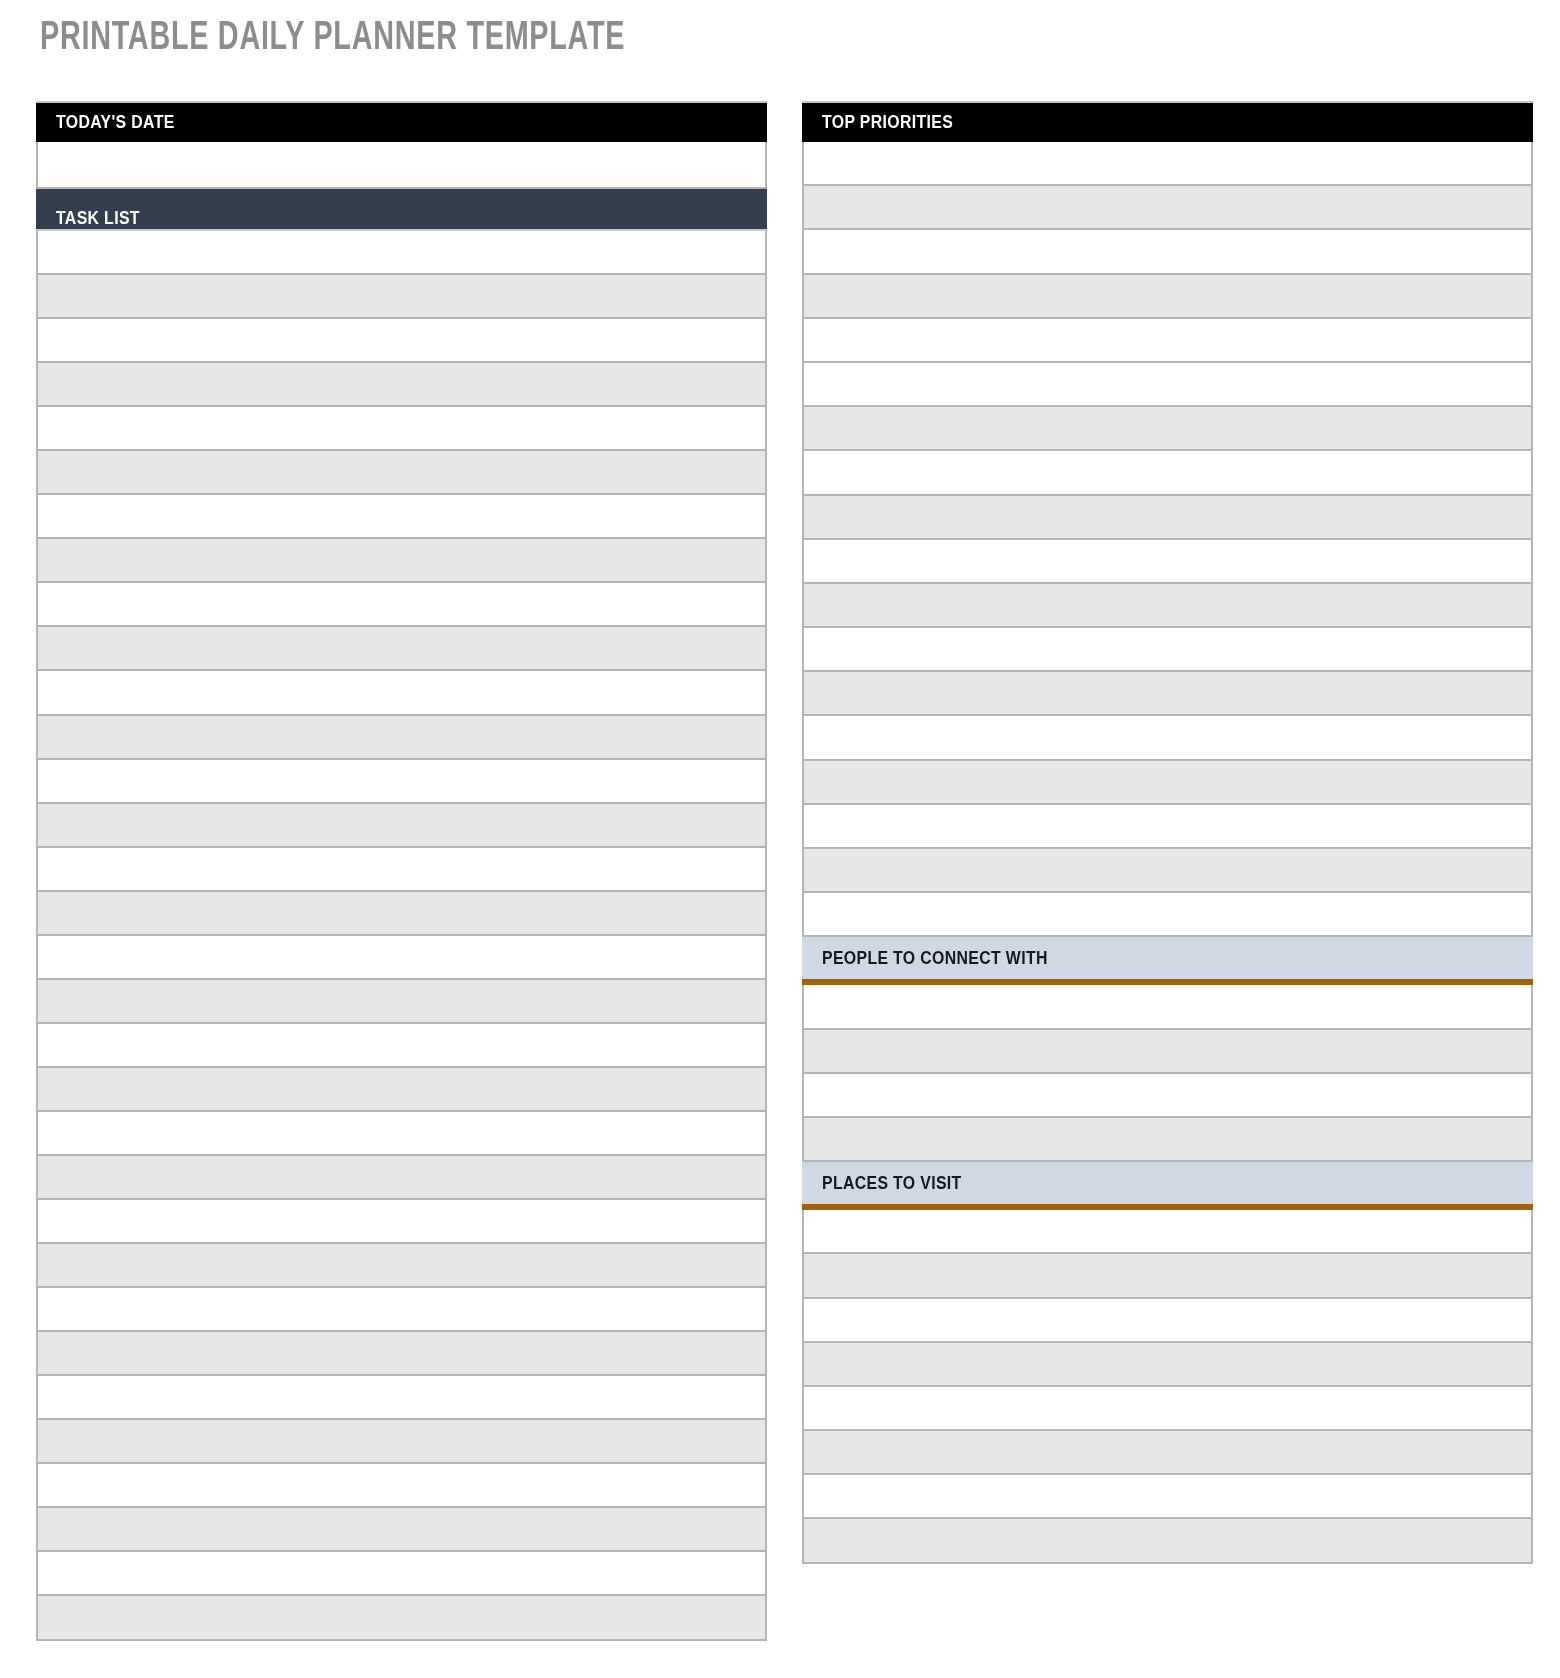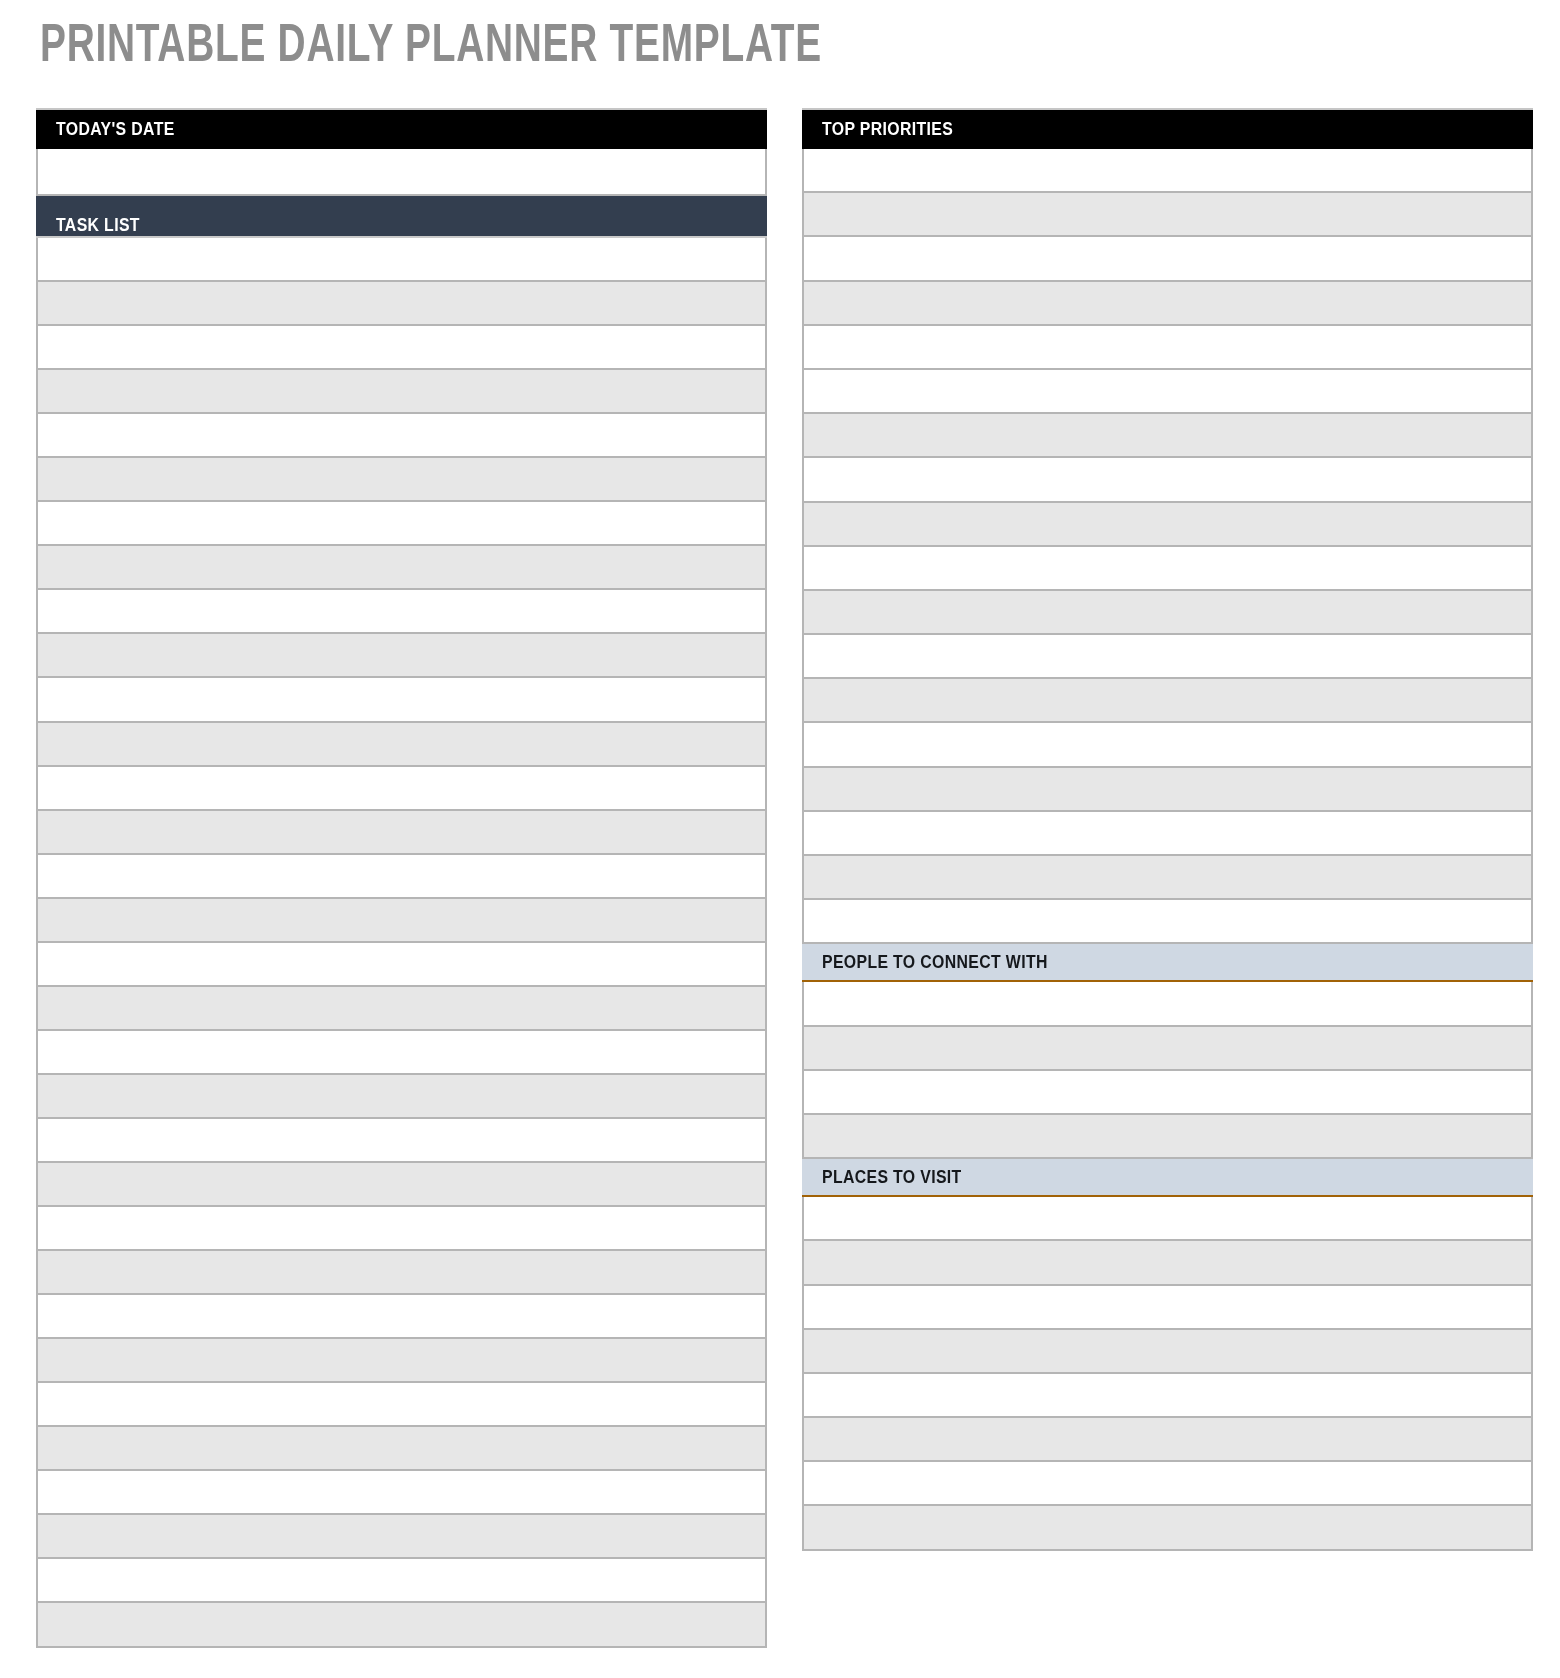--- a/index.html
+++ b/index.html
@@ -13,35 +13,35 @@
     width: 1560px;
     height: 1678px;
     background: #ffffff;
     overflow: hidden;
   }
   #page-title {
     position: absolute;
     left: 40px;
     top: 14px;
     margin: 0;
-    font-size: 54px;
+    font-size: 40px;
     line-height: 1.05;
     font-weight: bold;
     color: var(--title-gray, #8d8d8d);
     white-space: nowrap;
   }
   #page-title .squeeze {
     display: inline-block;
     transform: scaleX(0.72);
     transform-origin: 0 50%;
     letter-spacing: 1px;
   }
   .column {
     position: absolute;
-    top: 108px;
+    top: 101px;
     width: 731px;
   }
   #left-column  { left: 36px; }
   #right-column { left: 788px; margin-left: 14px; }
 
   .section-header {
     box-sizing: border-box;
     display: flex;
     align-items: center;
     padding-left: 20px;
@@ -58,22 +58,22 @@
   .section-header.dark {
     background: var(--header-dark, #333e4f);
     color: #ffffff;
     height: 42px;
     border-bottom: 2px solid #c9c9c9;
     align-items: flex-end;
   }
   .section-header.light {
     background: var(--header-light, #cfd8e3);
     color: #15181c;
-    height: 38px;
-    border-bottom: 2px solid #a16207;
+    height: 48px;
+    border-bottom: 6px solid #a16207;
   }
   .hdr-label {
     display: inline-block;
     font-size: 18px;
     font-weight: bold;
     letter-spacing: 0.4px;
     white-space: nowrap;
     transform: scaleX(0.88);
     transform-origin: 0 50%;
   }

